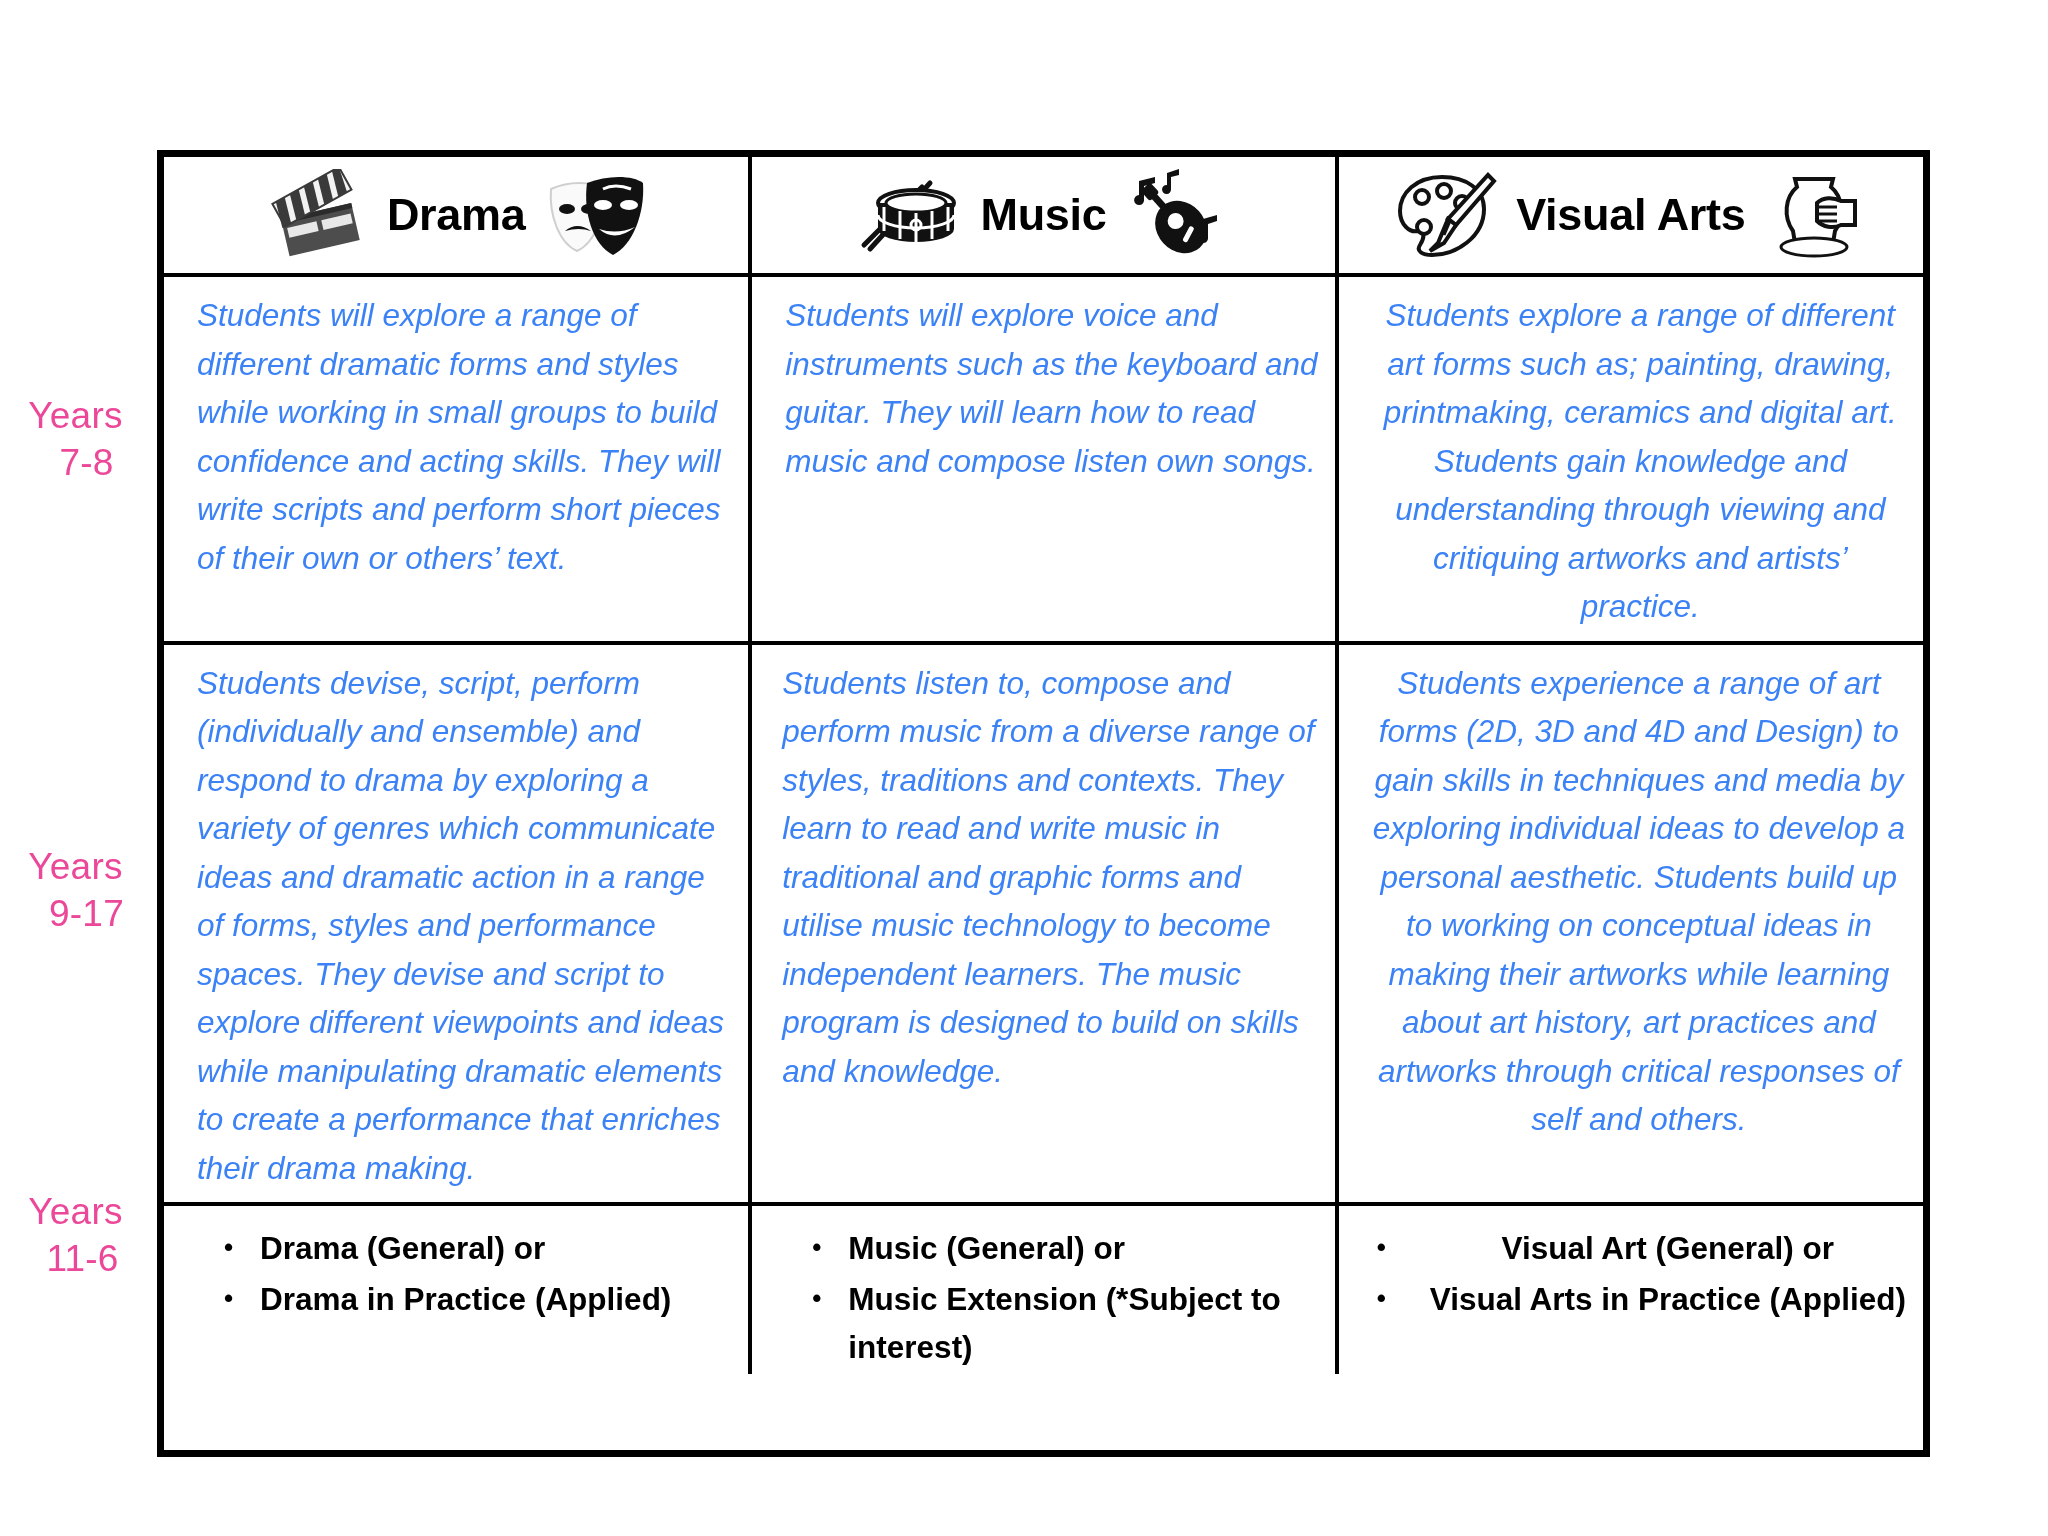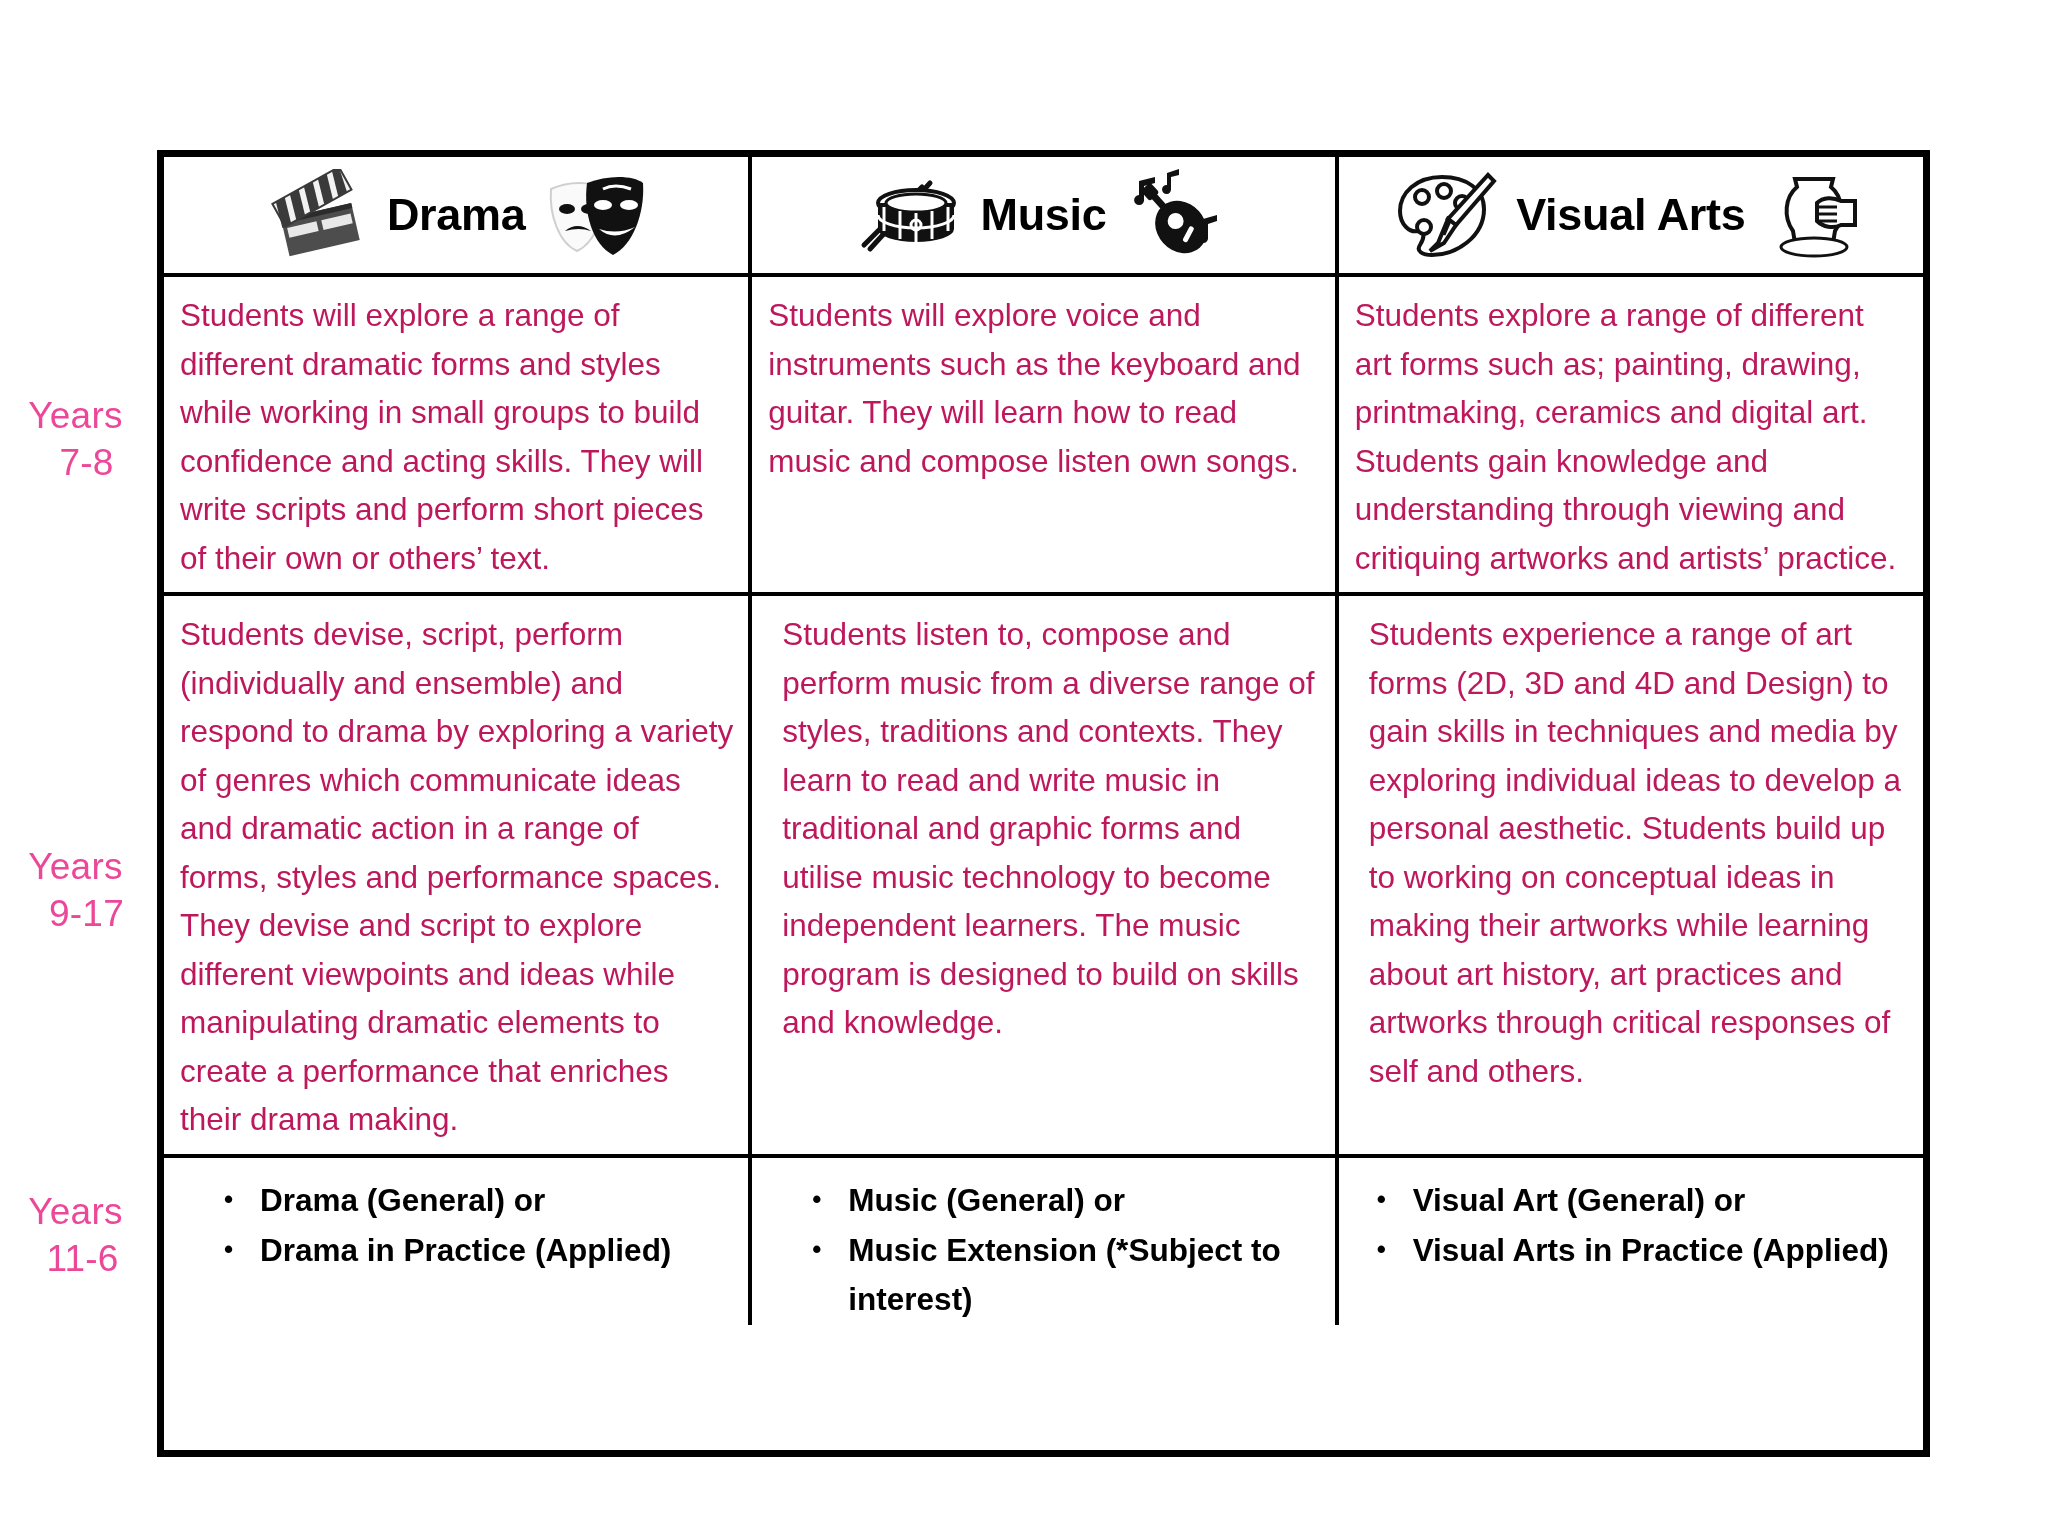--- a/index.html
+++ b/index.html
@@ -79,21 +79,21 @@
     padding: 0;
   }
   table.matrix tr.header-row td {
     border-top: none;
     height: 118px;
     vertical-align: middle;
     padding: 8px 12px;
   }
   table.matrix td.col-1, table.matrix td.col-2, table.matrix td.col-3 { width: 33.333%; }
   table.matrix td.col-1 { border-left: none; }
-  table.matrix td.col-3 { border-right: none; }
+  table.matrix td.col-3 { border-right: none; text-align: center; }
   table.matrix tr.row-last td { border-bottom: none; font-weight: bold; }
 
   
   .hdr {
     display: flex;
     align-items: center;
     justify-content: center;
     gap: 18px;
     height: 100%;
     width: 100%;
@@ -111,22 +111,23 @@
     justify-content: center;
     width: 104px;
     height: 92px;
   }
   .hdr-icon svg { display: block; }
 
   
   .cell-text {
     font-size: 31.5px;
     line-height: 48.5px;
-    padding: 14px 14px 10px 16px;
-    color: #be185d;
+    padding: 14px 14px 10px 33px;
+    color: #3b82f6;
+    font-style: italic;
   }
   .cell-text.indent { padding-left: 30px; }
 
   ul.course-list {
     margin: 18px 0 0 0;
     padding: 0 0 0 60px;
     list-style: none;
     font-size: 31.5px;
     line-height: 48.5px;
   }

